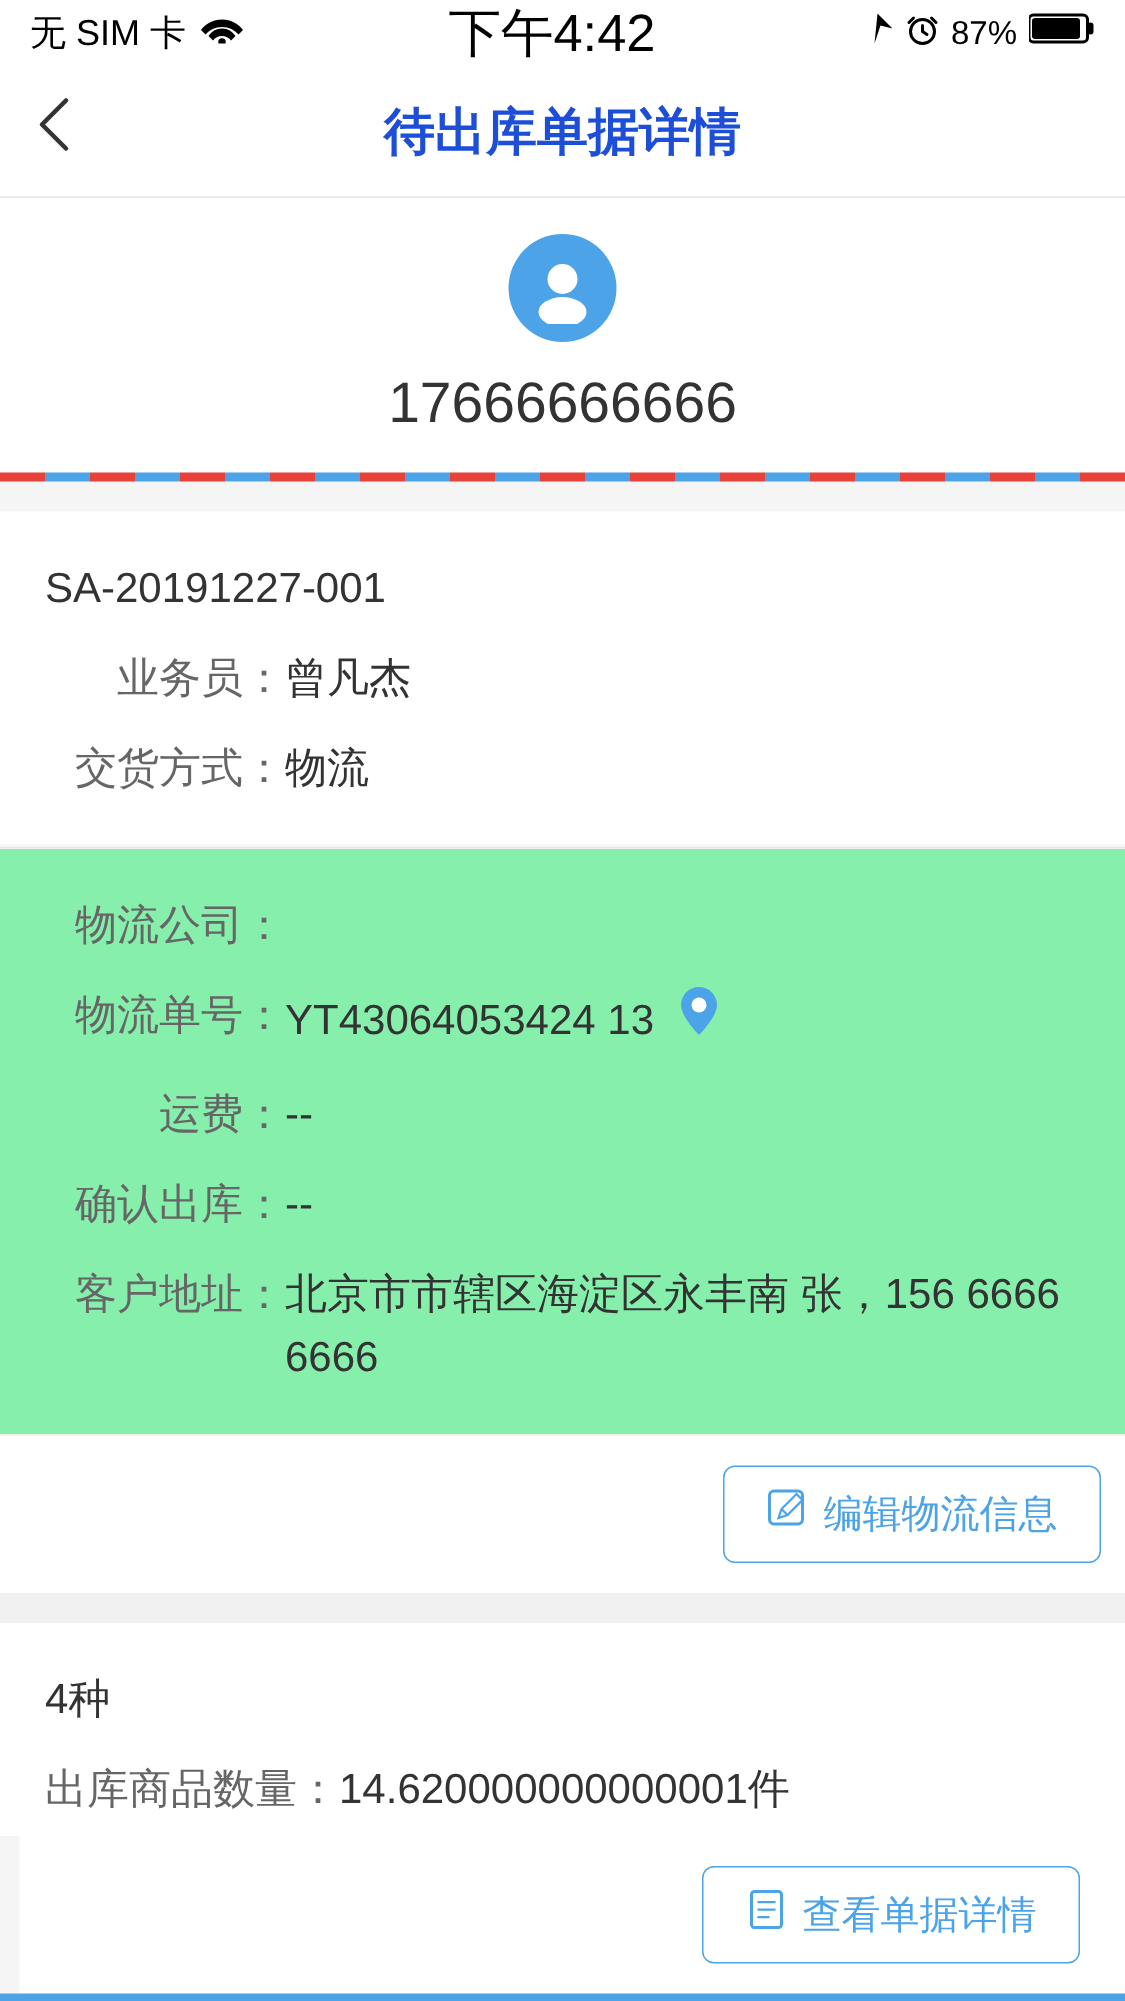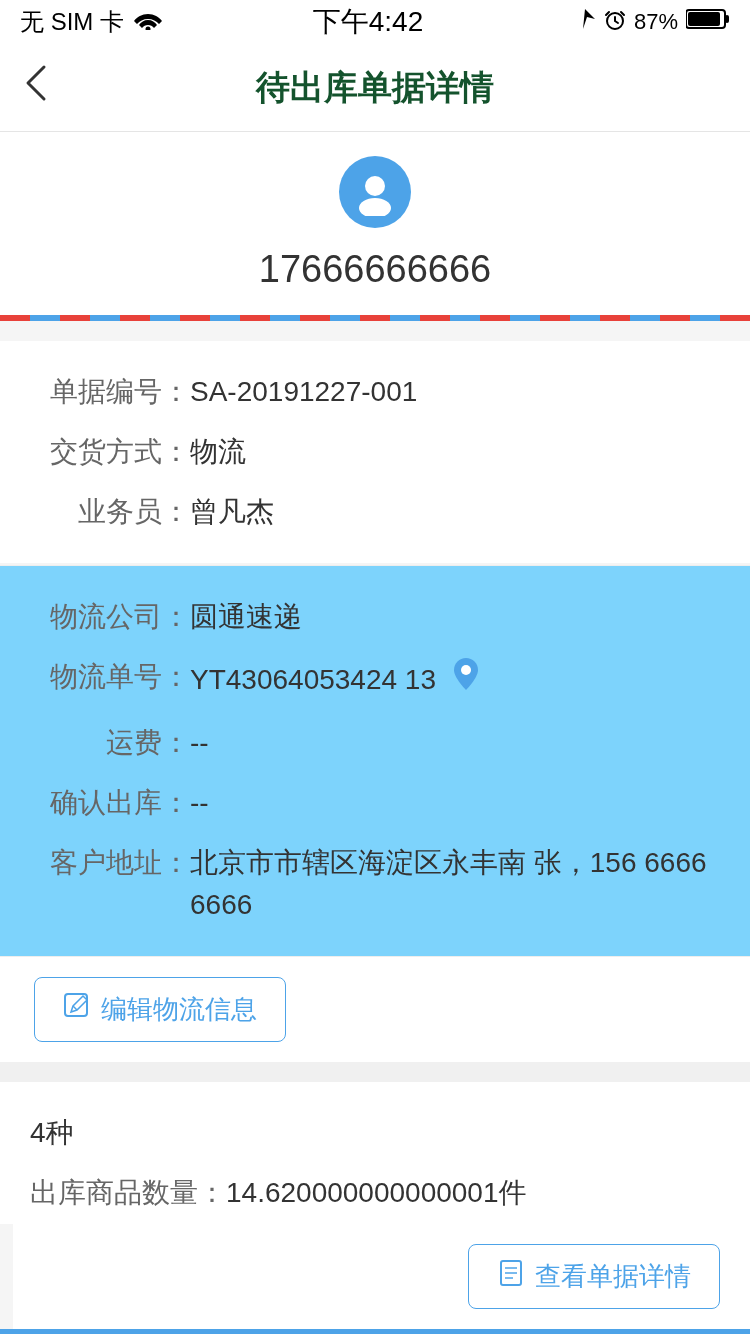--- a/index.html
+++ b/index.html
@@ -41,21 +41,21 @@
     .nav-back {
       position: absolute;
       left: 24px;
       font-size: 36px;
       color: #333;
       cursor: pointer;
     }
     .nav-title {
       font-size: 34px;
       font-weight: 600;
-      color: #14532d;
+      color: #1d4ed8;
     }
 
     
     .deco-line {
       height: 6px;
       background: repeating-linear-gradient(
         90deg,
         #e8413a 0px, #e8413a 30px,
         #4da3e8 30px, #4da3e8 60px
       );
@@ -114,22 +114,22 @@
       gap: 12px;
     }
     .info-value.address {
       flex-wrap: wrap;
     }
 
     
     .action-btn {
       display: flex;
       align-items: center;
-      justify-content: flex-start;
-      padding: 20px 34px;
+      justify-content: flex-end;
+      padding: 20px 16px;
       background: #fff;
     }
     .btn-outline {
       border: 1.5px solid #4da3e8;
       border-radius: 8px;
       padding: 14px 28px;
       color: #4da3e8;
       font-size: 26px;
       display: flex;
       align-items: center;
@@ -188,21 +188,21 @@
   <div class="status-left">
     <span>无 SIM 卡</span>
     <span>
       <svg width="28" height="20" viewBox="0 0 28 20">
         <path d="M14 4 C8 4 3 7 0 11 L3 14 C5.5 11 9.5 9 14 9 C18.5 9 22.5 11 25 14 L28 11 C25 7 20 4 14 4Z" fill="#000"></path>
         <path d="M14 10 C10 10 7 12 5 15 L8 18 C9.5 16 11.5 15 14 15 C16.5 15 18.5 16 20 18 L23 15 C21 12 18 10 14 10Z" fill="#000"></path>
         <circle cx="14" cy="19" r="2.5" fill="#000"></circle>
       </svg>
     </span>
   </div>
-  <span style="font-size:28px;font-weight:500;">下午4:42</span>
+  <span style="font-size:35px;font-weight:500;">下午4:42</span>
   <div class="status-right">
     <span>
       <svg width="22" height="22" viewBox="0 0 22 22">
         <polygon points="11,1 21,11 13,9 9,21" fill="#000"></polygon>
       </svg>
     </span>
     <span>
       <svg width="22" height="22" viewBox="0 0 22 22">
         <circle cx="11" cy="13" r="8" fill="none" stroke="#000" stroke-width="2"></circle>
         <path d="M11 9 L11 13 L14 15" stroke="#000" stroke-width="2" fill="none" stroke-linecap="round"></path>
@@ -237,37 +237,35 @@
       <ellipse cx="24" cy="40" rx="16" ry="10" fill="#fff"></ellipse>
     </svg>
   </div>
   <span class="customer-phone">17666666666</span>
 </div>
 
 <div class="deco-line"></div>
 
 <div class="section">
   <div class="info-row">
-    <span class="info-label">单据编号：</span>
     <span class="info-value">SA-20191227-001</span>
+  </div>
+  <div class="info-row">
+    <span class="info-label">业务员：</span>
+    <span class="info-value">曾凡杰</span>
   </div>
   <div class="info-row">
     <span class="info-label">交货方式：</span>
     <span class="info-value">物流</span>
   </div>
-  <div class="info-row">
-    <span class="info-label">业务员：</span>
-    <span class="info-value">曾凡杰</span>
-  </div>
-</div>
-
-<div class="section" style="margin-top:2px; background:#7dd3fc; border-top:1px solid #eee; border-bottom:1px solid #eee;">
+</div>
+
+<div class="section" style="margin-top:2px; background:#86efac; border-top:1px solid #eee; border-bottom:1px solid #eee;">
   <div class="info-row">
     <span class="info-label">物流公司：</span>
-    <span class="info-value">圆通速递</span>
   </div>
   <div class="info-row">
     <span class="info-label">物流单号：</span>
     <span class="info-value">
       <span>YT43064053424 13</span>
       <span>
         <svg width="36" height="36" viewBox="0 0 36 36">
           <path d="M18 2 C11.4 2 6 7.4 6 14 C6 22 18 34 18 34 C18 34 30 22 30 14 C30 7.4 24.6 2 18 2Z" fill="#4da3e8"></path>
           <circle cx="18" cy="14" r="5" fill="#fff"></circle>
         </svg>

